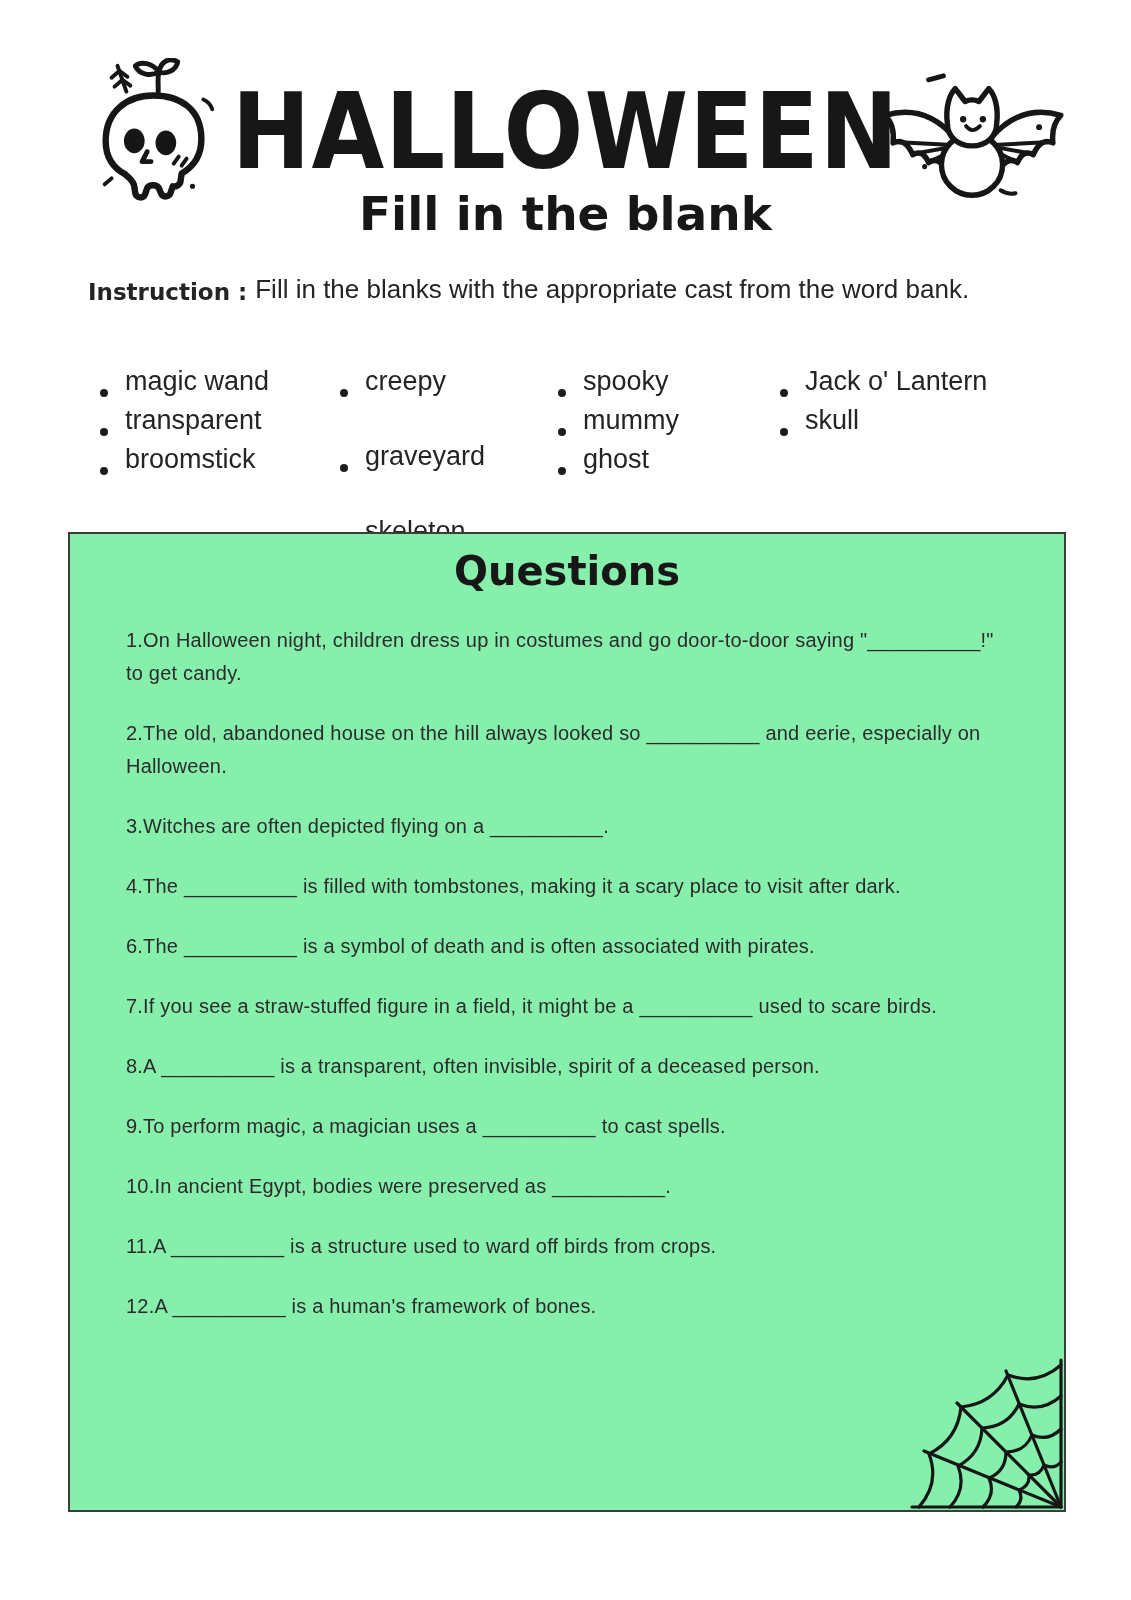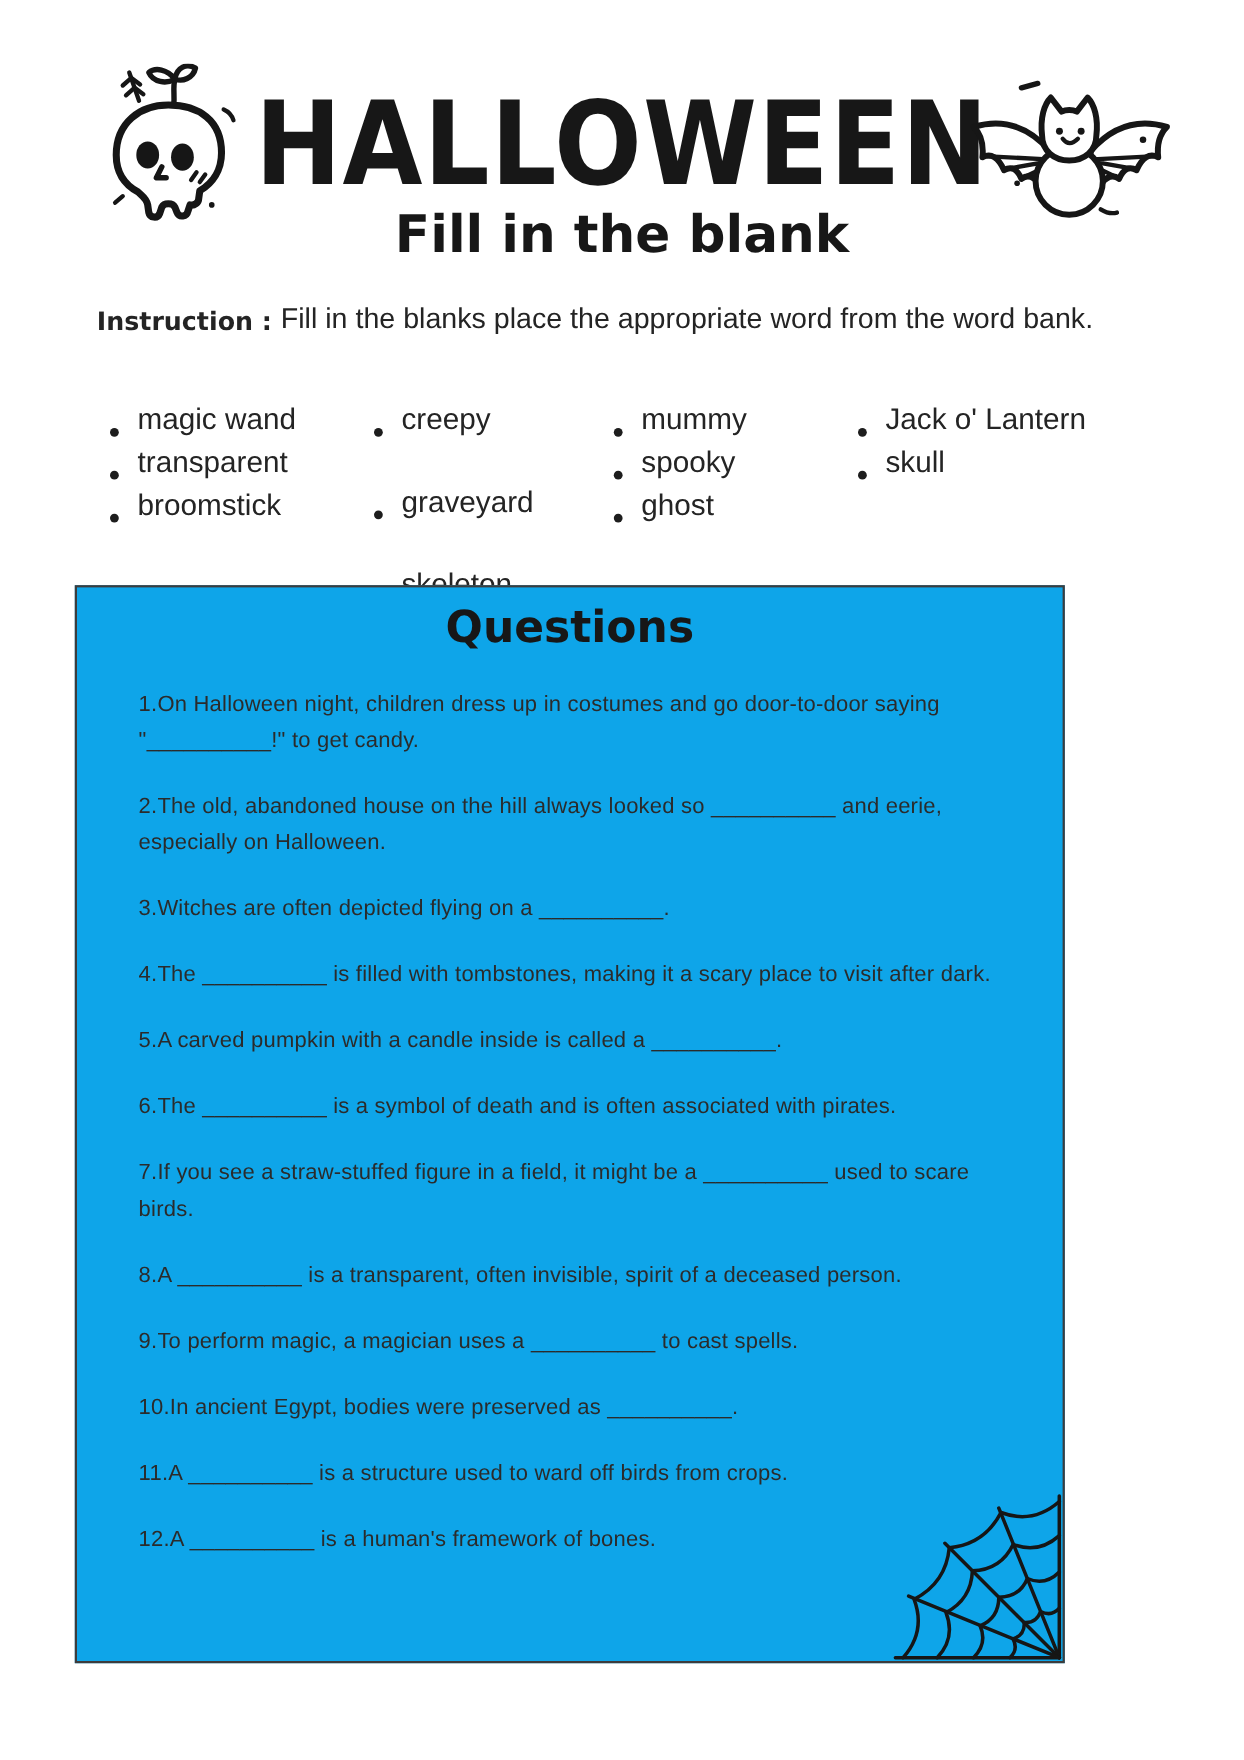--- a/index.html
+++ b/index.html
@@ -34,22 +34,22 @@
   .wordbank { position: absolute; left: 100px; top: 358px; display: flex; }
   .wb-col { display: flex; flex-direction: column; }
   .wb-col-1 { width: 240px; }
   .wb-col-2 { width: 218px; gap: 36px; }
   .wb-col-3 { width: 222px; }
   .wb-item { display: flex; align-items: flex-end; height: 39px; font-size: 27px; color: #242424; white-space: nowrap; }
   .dot { width: 8px; height: 8px; border-radius: 50%; background: #1d1d1d; margin-right: 17px; flex: 0 0 auto; }
 
   
   .qbox {
-    position: absolute; left: 68px; top: 532px; width: 900px; height: 980px;
-    border: 2px solid #3c3c3c; background: #0ea5e9; padding: 12px 40px 0 40px;
+    position: absolute; left: 68px; top: 532px; width: 998px; height: 980px;
+    border: 2px solid #3c3c3c; background: #86efac; padding: 12px 40px 0 40px;
   }
   .qtitle {
     margin: 2px 0 30px; text-align: center; font-family: "DejaVu Sans", sans-serif;
     font-weight: bold; font-size: 40px; color: #171717;
   }
   .q { margin: 0 16px 27px; font-size: 20px; line-height: 33px; color: #2b2b2b; letter-spacing: 0.2px; }
   .web-wrap { position: absolute; right: -2px; bottom: -2px; width: 172px; height: 162px; }
 
   svg .ink  { stroke: #161616; fill: none; stroke-linecap: round; stroke-linejoin: round; }
   svg .fillw { fill: #ffffff; }
@@ -107,21 +107,21 @@
       <circle class="fillb" cx="115" cy="56" r="3.2"></circle>
       <path class="ink" stroke-width="4" d="M98,63 Q104,71 112,63"></path>
 
       <path class="ink" stroke-width="5" d="M60,16 l15,-4"></path>
       <circle class="fillb" cx="172" cy="64" r="3"></circle>
       <path class="ink" stroke-width="4" d="M133,128 q8,5 15,3"></path>
       <circle class="fillb" cx="56" cy="104" r="2.6"></circle>
     </svg>
   </div>
 
-  <p class="instruction"><strong>Instruction :</strong><span>Fill in the blanks place the appropriate word from the word bank.</span></p>
+  <p class="instruction"><strong>Instruction :</strong><span>Fill in the blanks with the appropriate cast from the word bank.</span></p>
 
   <div class="wordbank">
     <div class="wb-col wb-col-1">
       <div class="wb-item">
           <span class="dot"></span>
           <span>magic wand</span>
         </div>
       <div class="wb-item">
           <span class="dot"></span>
           <span>transparent</span>
@@ -141,25 +141,25 @@
           <span>graveyard</span>
         </div>
       <div class="wb-item">
           <span class="dot"></span>
           <span>skeleton</span>
         </div>
     </div>
     <div class="wb-col wb-col-3">
       <div class="wb-item">
           <span class="dot"></span>
+          <span>spooky</span>
+        </div>
+      <div class="wb-item">
+          <span class="dot"></span>
           <span>mummy</span>
-        </div>
-      <div class="wb-item">
-          <span class="dot"></span>
-          <span>spooky</span>
         </div>
       <div class="wb-item">
           <span class="dot"></span>
           <span>ghost</span>
         </div>
     </div>
     <div class="wb-col">
       <div class="wb-item">
           <span class="dot"></span>
           <span>Jack o' Lantern</span>
@@ -170,21 +170,20 @@
         </div>
     </div>
   </div>
 
   <section class="qbox">
     <h3 class="qtitle">Questions</h3>
     <p class="q">1.On Halloween night, children dress up in costumes and go door-to-door saying "__________!" to get candy.</p>
     <p class="q">2.The old, abandoned house on the hill always looked so __________ and eerie, especially on Halloween.</p>
     <p class="q">3.Witches are often depicted flying on a __________.</p>
     <p class="q">4.The __________ is filled with tombstones, making it a scary place to visit after dark.</p>
-    <p class="q">5.A carved pumpkin with a candle inside is called a __________.</p>
     <p class="q">6.The __________ is a symbol of death and is often associated with pirates.</p>
     <p class="q">7.If you see a straw-stuffed figure in a field, it might be a __________ used to scare birds.</p>
     <p class="q">8.A __________ is a transparent, often invisible, spirit of a deceased person.</p>
     <p class="q">9.To perform magic, a magician uses a __________ to cast spells.</p>
     <p class="q">10.In ancient Egypt, bodies were preserved as __________.</p>
     <p class="q">11.A __________ is a structure used to ward off birds from crops.</p>
     <p class="q">12.A __________ is a human's framework of bones.</p>
 
     <div class="web-wrap">
       <svg viewBox="0 0 172 162" width="172" height="162">

